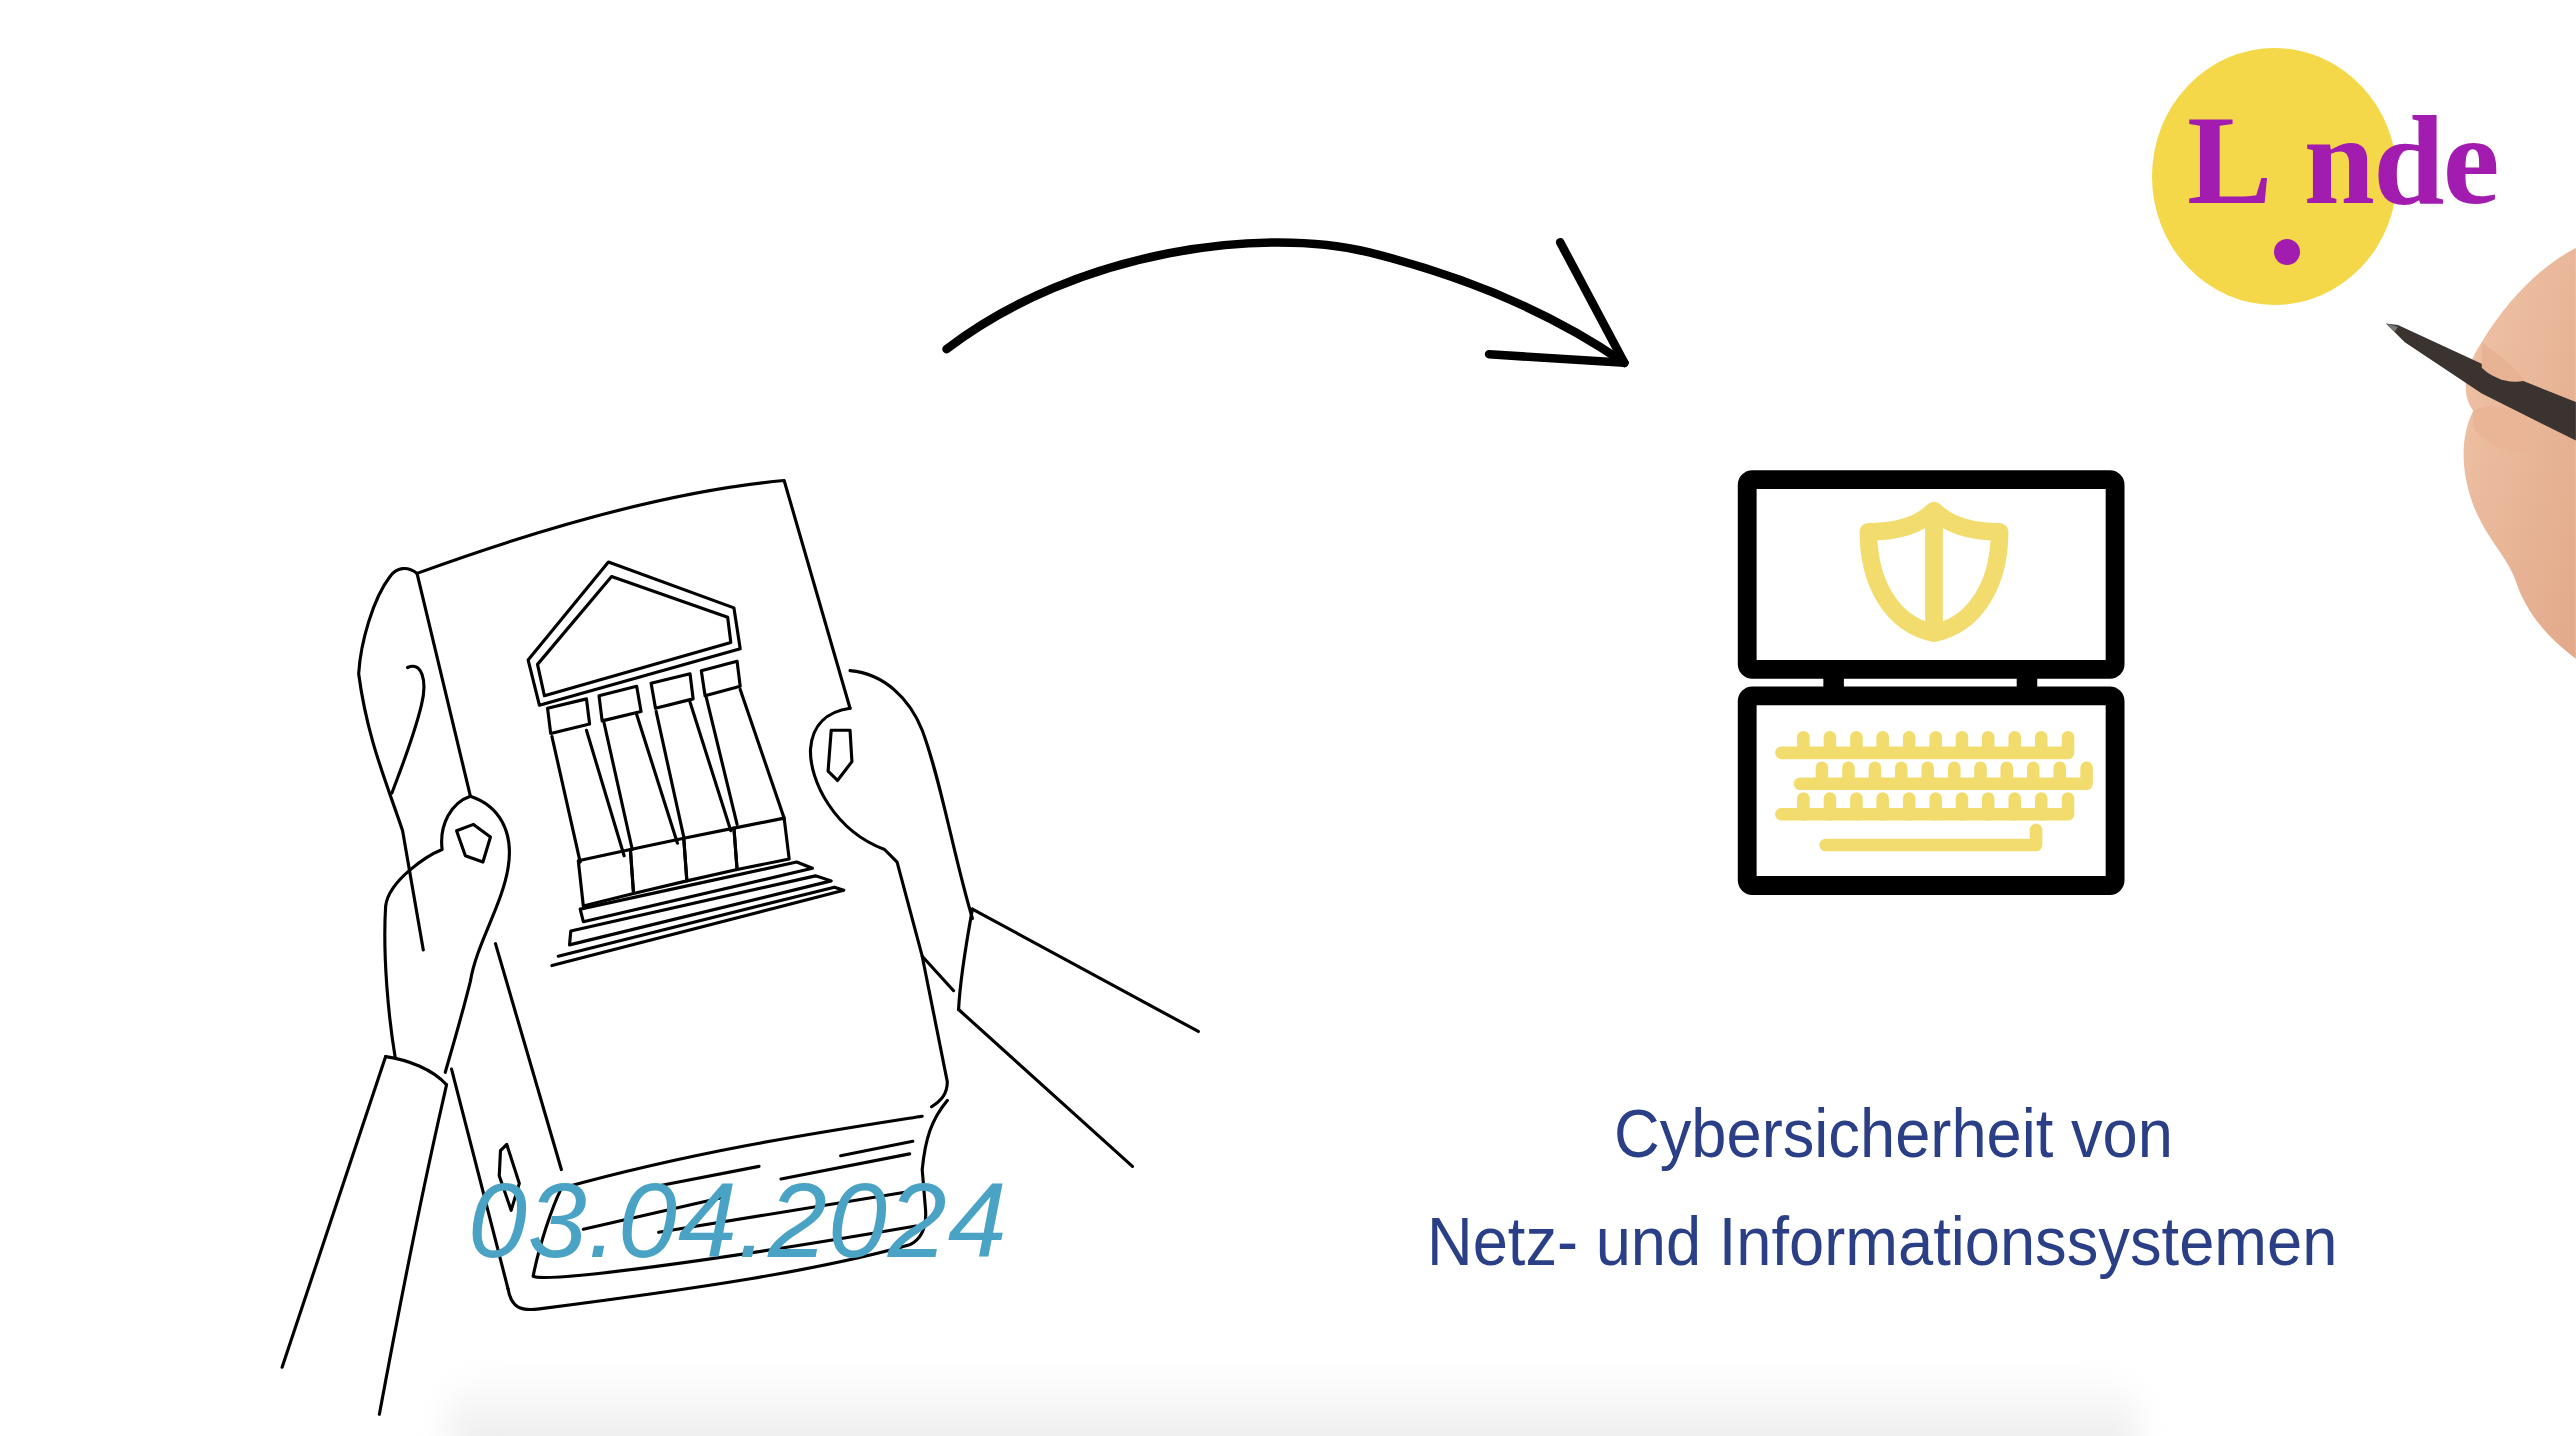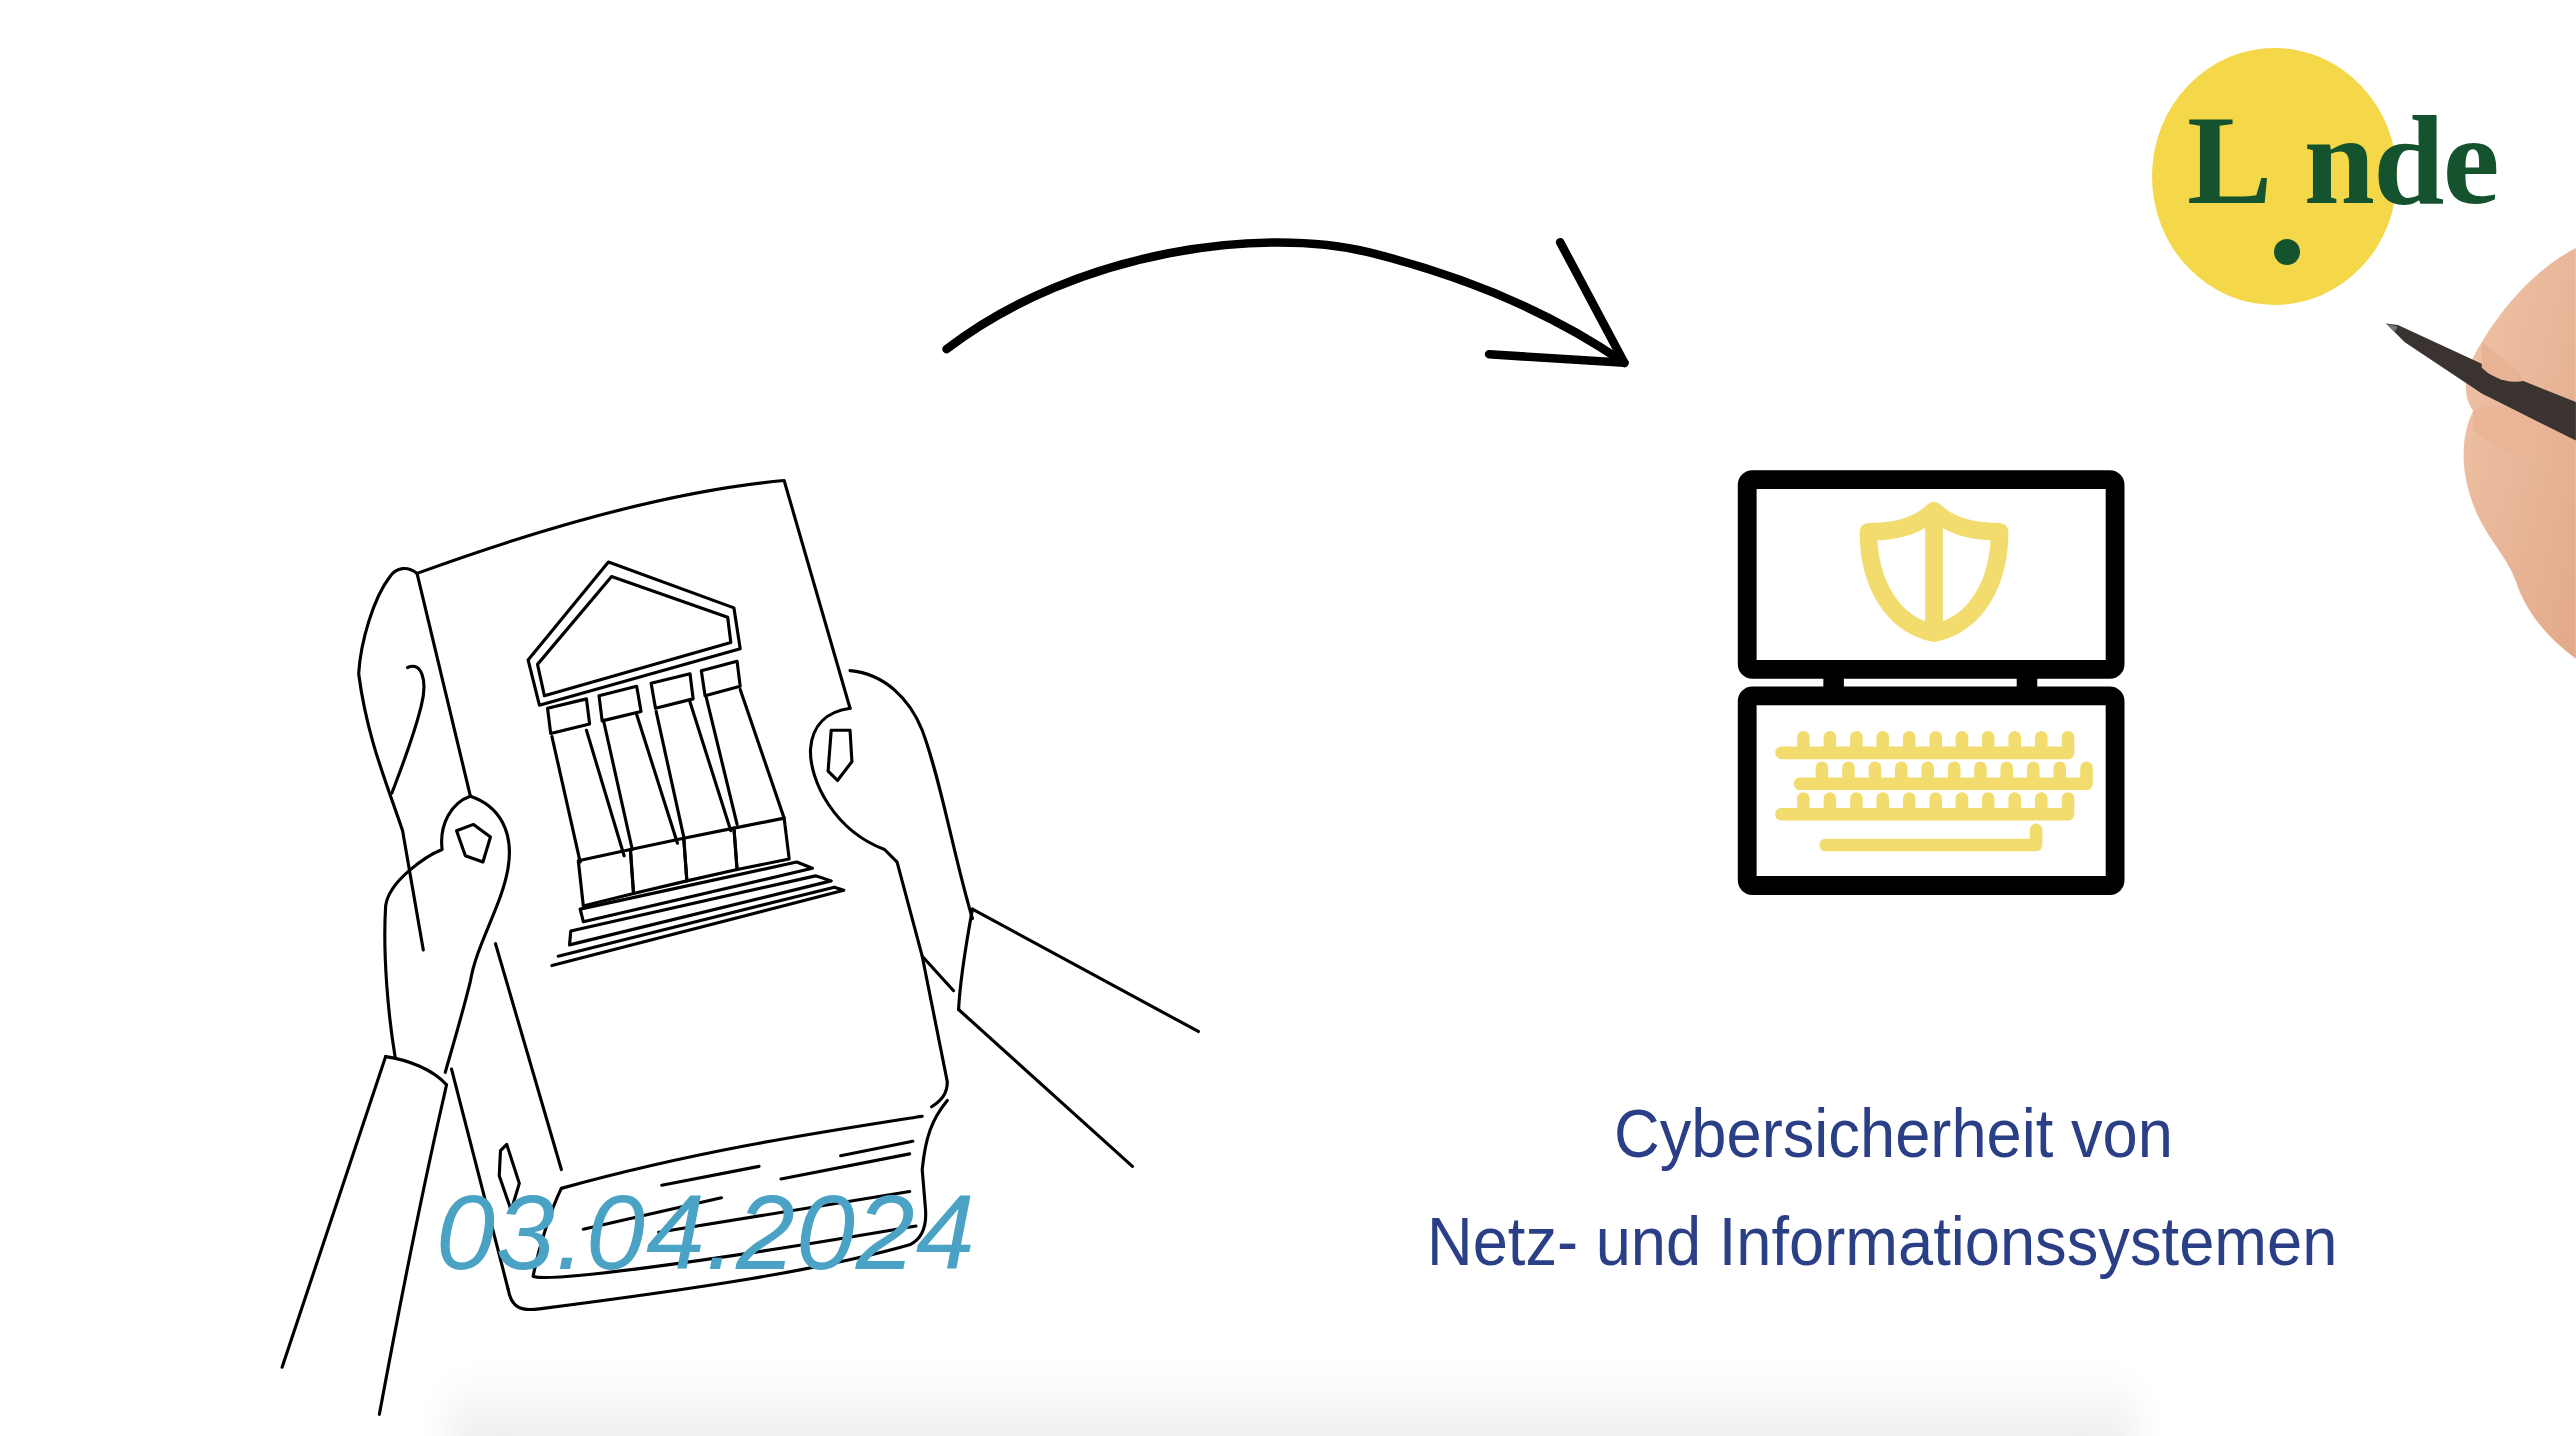--- a/index.html
+++ b/index.html
@@ -5,33 +5,33 @@
   html, body { margin:0; padding:0; }
   body { width:2576px; height:1436px; position:relative; overflow:hidden; background:#ffffff; font-family:"Liberation Sans", sans-serif; }
   .abs { position:absolute; }
   #bottom-shadow { left:445px; top:1369px; width:1695px; height:103px; border-radius:51px;
     background:linear-gradient(to bottom, rgba(230,230,230,0) 0%, rgba(228,228,228,0.9) 100%);
     filter:blur(15.4px); }
   #logo-circle { left:2152px; top:48px; width:245px; height:257px; border-radius:50%; }
   #logo-text { left:2187px; top:96px; font-family:"Liberation Serif", serif; font-weight:bold; font-size:128px; line-height:128px; letter-spacing:-1.7px; }
   #logo-text .dotless { display:inline-block; width:33px; position:relative; }
   #logo-text .dotless::after { content:""; position:absolute; left:3.4px; top:36px; width:26px; height:26px; border-radius:50%; background:currentColor; }
-  #date-text { left:436px; top:1160px; font-size:106px; line-height:120px; font-style:italic; letter-spacing:0.9px; white-space:nowrap;margin-top:12px; }
+  #date-text { left:468px; top:1160px; font-size:106px; line-height:120px; font-style:italic; letter-spacing:0.9px; white-space:nowrap; }
   .caption { white-space:nowrap; font-size:68px; line-height:77px; transform-origin:left top; }
   #caption-line1 { left:1614px; top:1095px; transform:scaleX(0.93); }
   #caption-line2 { left:1427px; top:1203px; transform:scaleX(0.93); }
   svg { position:absolute; overflow:visible; }
 </style>
 </head>
 <body>
 
 <div id="bottom-shadow" class="abs"></div>
 
 <div id="logo-circle" class="abs" style="background:#f5d84a"></div>
-<div id="logo-text" class="abs" style="color:#14532d">
+<div id="logo-text" class="abs" style="color:#a21caf">
   <span>L</span><span class="dotless"></span><span>nde</span>
 </div>
 
 <svg style="left:0;top:0" width="2576" height="1436" viewBox="0 0 3010 1678">
   <g fill="none" stroke="#000" stroke-width="10" stroke-linecap="round" stroke-linejoin="round">
     <path d="M1106 408 C 1260 290, 1480 265, 1600 295 C 1720 325, 1820 370, 1898 424"></path>
     <path d="M1823 283 L 1898 424"></path>
     <path d="M1740 414 L 1898 424"></path>
   </g>
 </svg>

